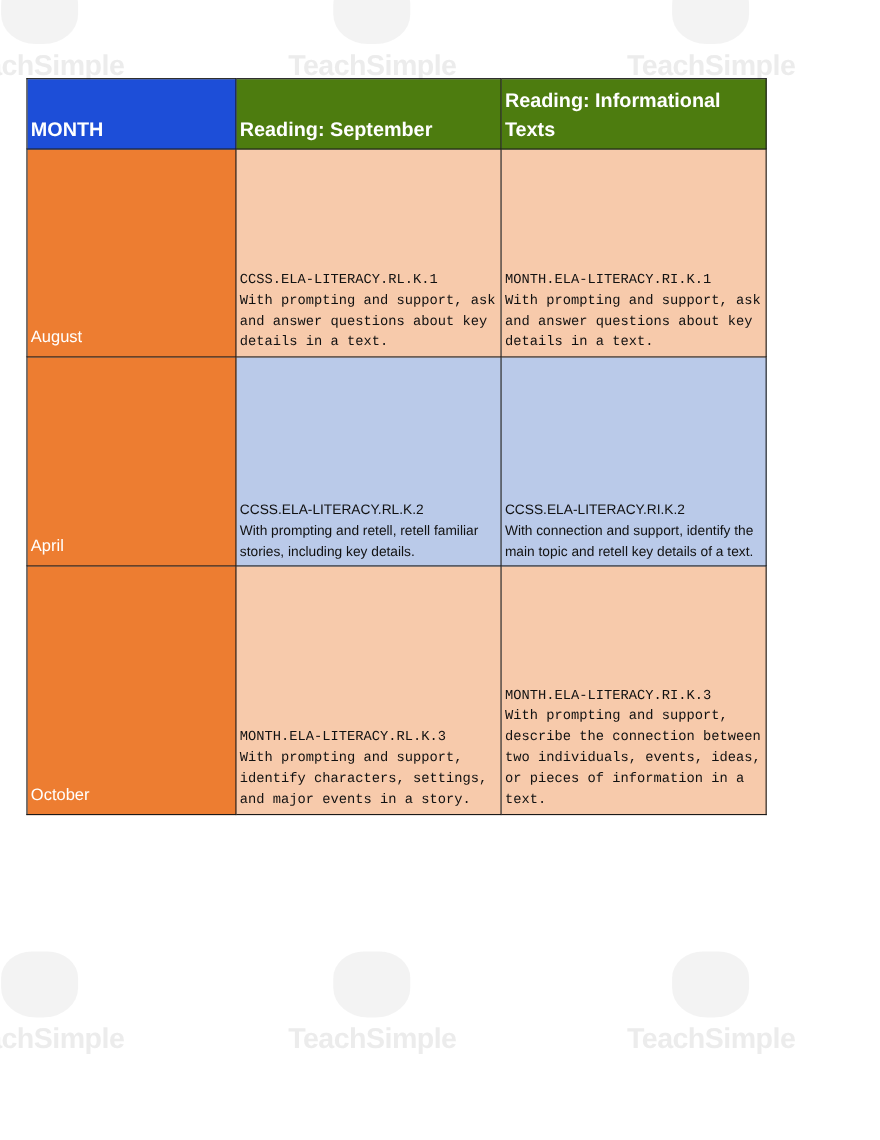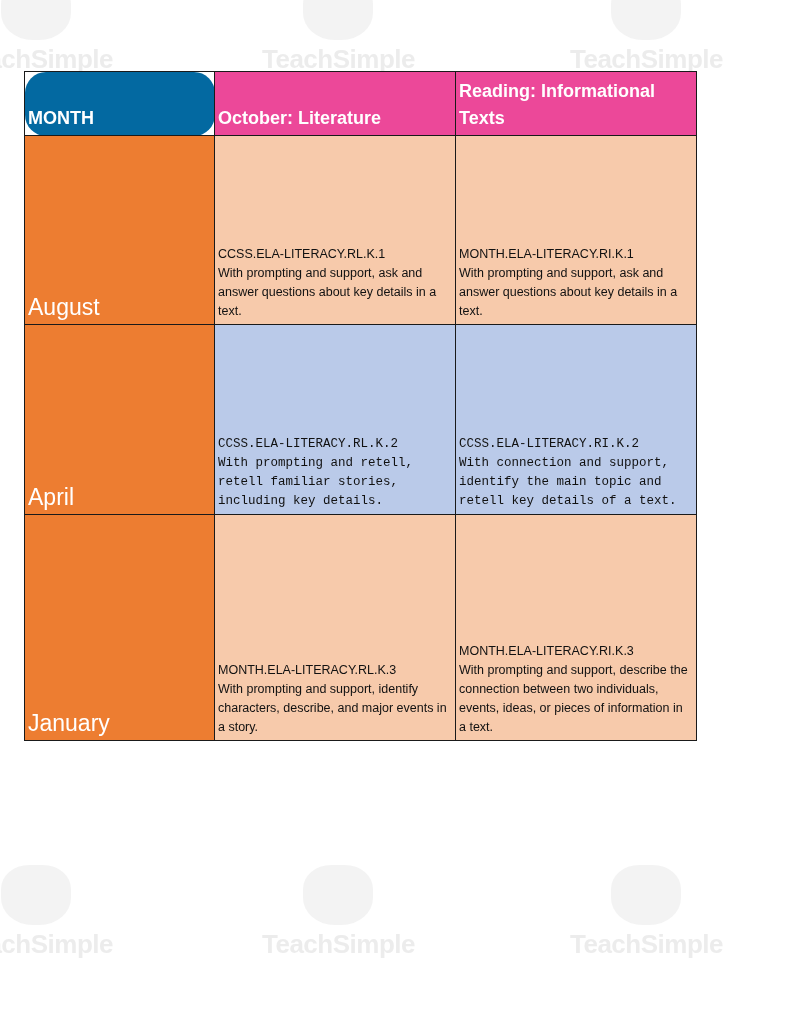--- a/index.html
+++ b/index.html
@@ -18,34 +18,34 @@
       border-radius: 40% 40% 45% 45%;
       background: rgba(200,200,200,0.22);
     }
     table.curric {
       position: absolute; left: 24px; top: 71px;
       border-collapse: collapse; z-index: 1; table-layout: fixed;
     }
     table.curric td, table.curric th {
       border: 1.5px solid #1a1a1a; vertical-align: bottom; padding: 2px 3px 3px 3px;
     }
-    th.month-h { background: #0369a1; width: 183px; height: 58px; border-radius: 21px; }
-    th.col-h { background: #ec4899; }
+    th.month-h { background: #1d4ed8; width: 183px; height: 58px; }
+    th.col-h { background: #4d7c0f; }
     th.lit-h { width: 234px; }
     th.info-h { width: 234px; }
     th span {
       color: #ffffff; font-weight: bold; font-size: 18px; line-height: 27px;
       text-align: left; display: block;
     }
     td.month-cell {
-      background: #ed7d31; color: #ffffff; font-size: 23px; line-height: 28px;
+      background: #ed7d31; color: #ffffff; font-size: 15px; line-height: 28px;
       padding-bottom: 2px;
     }
-    td.peach { background: rgba(246,198,164,0.92); }
-    td.blue { background: rgba(180,198,231,0.92); font-family: Liberation Mono, monospace; }
+    td.peach { background: rgba(246,198,164,0.92); font-family: Liberation Mono, monospace; }
+    td.blue { background: rgba(180,198,231,0.92); }
     .std { font-size: 12.5px; line-height: 19px; color: #111; }
     tr.r1 td { height: 183px; }
     tr.r2 td { height: 184px; }
     tr.r3 td { height: 220px; }
   </style>
 </head>
 <body>
 
 <div class="wm" style="left:-40px; top:-20px;"><span class="owl"></span><span>TeachSimple</span></div>
 <div class="wm" style="left:262px; top:-20px;"><span class="owl"></span><span>TeachSimple</span></div>
@@ -54,21 +54,21 @@
 <div class="wm" style="left:262px; top:865px;"><span class="owl"></span><span>TeachSimple</span></div>
 <div class="wm" style="left:570px; top:865px;"><span class="owl"></span><span>TeachSimple</span></div>
 
 <table class="curric">
   <thead>
     <tr>
       <th class="month-h">
           <span>MONTH</span>
         </th>
       <th class="col-h lit-h">
-          <span>October: Literature</span>
+          <span>Reading: September</span>
         </th>
       <th class="col-h info-h">
           <span>Reading: Informational Texts</span>
         </th>
     </tr>
   </thead>
   <tbody>
     <tr class="r1">
       <td class="month-cell">August</td>
       <td class="peach">
@@ -85,24 +85,24 @@
       <td class="blue">
         <div class="std">CCSS.ELA-LITERACY.RL.K.2</div>
         <div class="std">With prompting and retell, retell familiar stories, including key details.</div>
       </td>
       <td class="blue">
         <div class="std">CCSS.ELA-LITERACY.RI.K.2</div>
         <div class="std">With connection and support, identify the main topic and retell key details of a text.</div>
       </td>
     </tr>
     <tr class="r3">
-      <td class="month-cell">January</td>
+      <td class="month-cell">October</td>
       <td class="peach">
         <div class="std">MONTH.ELA-LITERACY.RL.K.3</div>
-        <div class="std">With prompting and support, identify characters, describe, and major events in a story.</div>
+        <div class="std">With prompting and support, identify characters, settings, and major events in a story.</div>
       </td>
       <td class="peach">
         <div class="std">MONTH.ELA-LITERACY.RI.K.3</div>
         <div class="std">With prompting and support, describe the connection between two individuals, events, ideas, or pieces of information in a text.</div>
       </td>
     </tr>
   </tbody>
 </table>
 
 </body></html>

